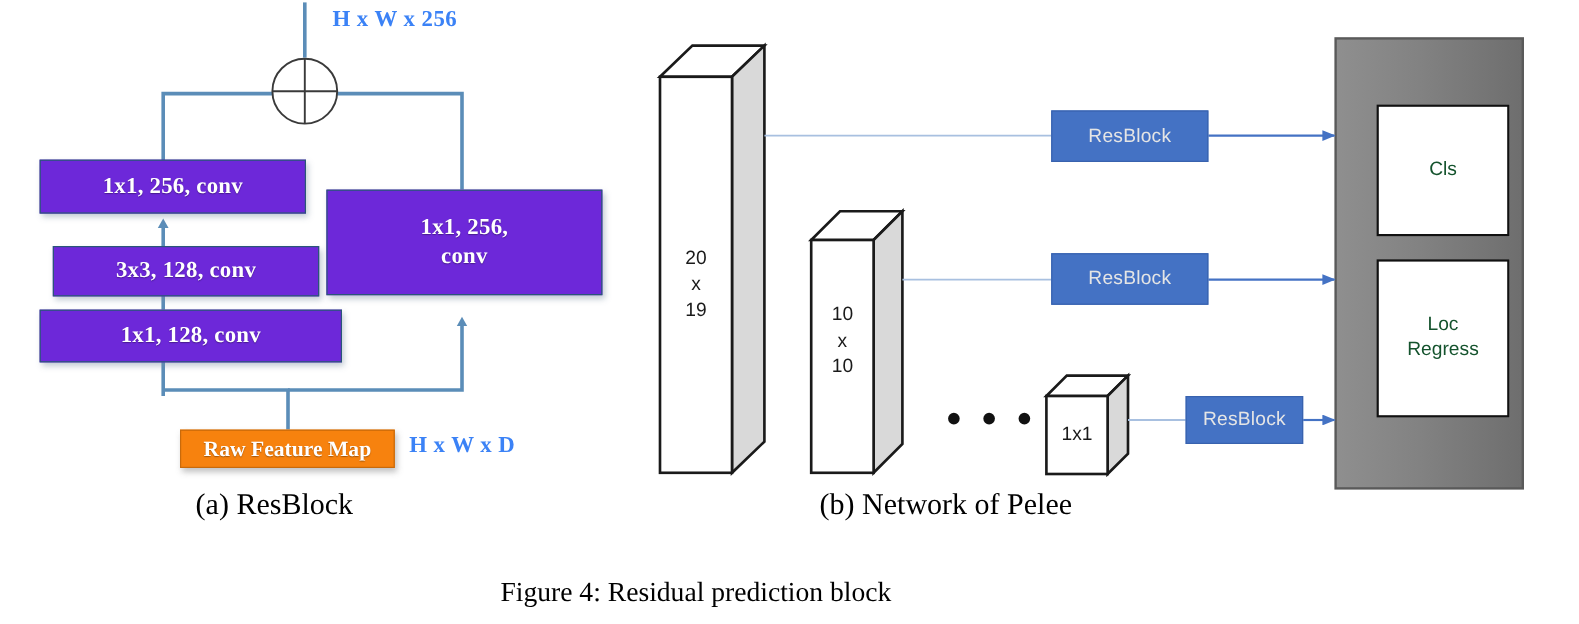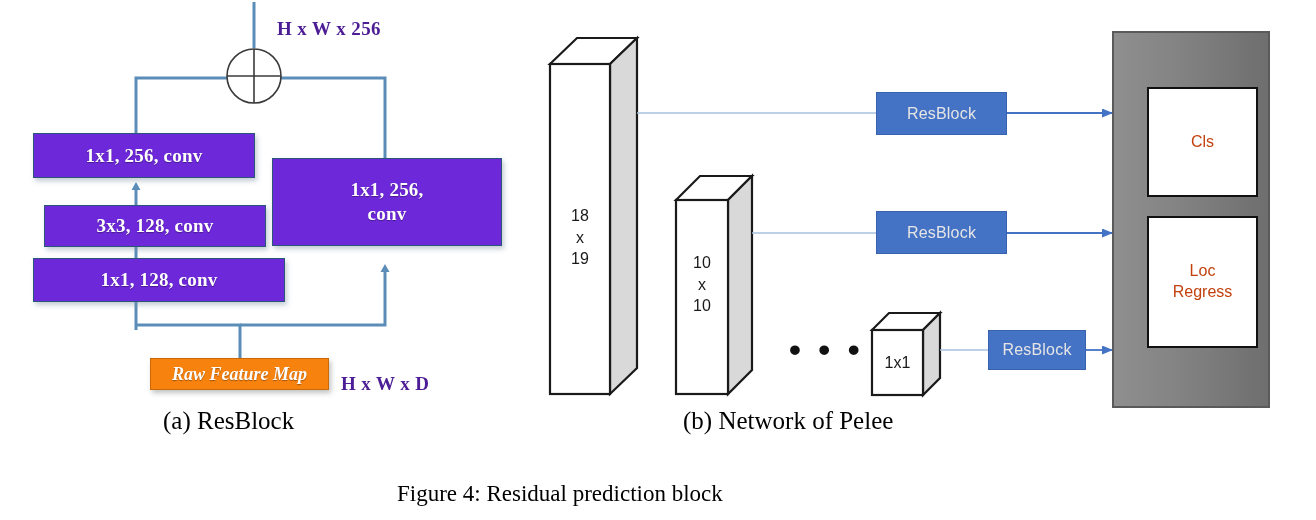--- a/index.html
+++ b/index.html
@@ -49,24 +49,23 @@
     font-weight: bold;
     font-size: 18px;
     display: flex; align-items: center; justify-content: center;
     text-shadow: 0 1px 1px rgba(0,0,0,0.35);
   }
   .dim-label {
     position: absolute;
     font-family: "Liberation Serif", serif;
     font-size: 19px;
     font-weight: 600;
-    color: #4c1d95;
+    color: #3b82f6;
     white-space: nowrap;
     letter-spacing: 0.4px;
-    margin-top: 12px;
   }
   .sub-caption {
     position: absolute;
     font-family: "Liberation Serif", serif;
     font-size: 25px;
     color: #000000;
     white-space: nowrap;
   }
   .fig-caption {
     position: absolute;
@@ -94,21 +93,21 @@
     color: #e5e5e5;
     font-family: "Liberation Sans", sans-serif;
     font-size: 16px;
     display: flex; align-items: center; justify-content: center;
     letter-spacing: 0.2px;
   }
   .head-label {
     position: absolute;
     font-family: "Liberation Sans", sans-serif;
     font-size: 16px;
-    color: #c2410c;
+    color: #14532d;
     text-align: center;
     line-height: 1.3;
     white-space: pre-line;
     display: flex; align-items: center; justify-content: center;
     pointer-events: none;
   }
   .ellipsis-dots {
     position: absolute;
     font-family: "Liberation Sans", sans-serif;
     font-size: 34px;
@@ -196,29 +195,29 @@
 
   <div class="conv-box" style="left:33px; top:133px; width:222px; height:45px;">1x1, 256, conv</div>
 
   <div class="conv-box" style="left:44px; top:205px; width:222px; height:42px;">3x3, 128,  conv</div>
 
   <div class="conv-box" style="left:33px; top:258px; width:252px; height:44px;">1x1, 128, conv</div>
 
   <div class="conv-box" style="left:272px; top:158px; width:230px; height:88px; white-space:pre-line;">1x1, 256,
 conv</div>
 
-  <div class="raw-box" style="left:150px; top:358px; width:179px; height:32px;font-style:italic;">Raw Feature Map</div>
+  <div class="raw-box" style="left:150px; top:358px; width:179px; height:32px;">Raw Feature Map</div>
 
   <div class="dim-label" style="left:277px; top:6px;">H x W x 256</div>
 
   <div class="dim-label" style="left:341px; top:361px;">H x W x D</div>
 
   <div class="sub-caption" style="left:163px; top:407px;text-align:center;">(a) ResBlock</div>
 
-  <div class="fmap-label" style="left:550px; top:205px; width:60px;">18
+  <div class="fmap-label" style="left:550px; top:205px; width:60px;">20
 x
 19</div>
 
   <div class="fmap-label" style="left:676px; top:252px; width:52px;">10
 x
 10</div>
 
   <div class="fmap-label" style="left:872px; top:352px; width:51px;">1x1</div>
 
   <div class="ellipsis-dots" style="left:789px; top:332px;">• • •</div>
@@ -231,15 +230,15 @@
 
   <div class="head-label" style="left:1147px; top:87px; width:111px; height:110px;
               background:#ffffff; border:2.5px solid #111111;">Cls</div>
 
   <div class="head-label" style="left:1147px; top:216px; width:111px; height:132px;
               background:#ffffff; border:2.5px solid #111111;">Loc
 Regress</div>
 
   <div class="sub-caption" style="left:683px; top:407px;">(b) Network of Pelee</div>
 
-  <div class="fig-caption" style="left:397px; top:481px;text-align:center;">Figure 4: Residual prediction block</div>
+  <div class="fig-caption" style="left:417px; top:481px;text-align:center;">Figure 4: Residual prediction block</div>
 
 </div>
 
 </body></html>

